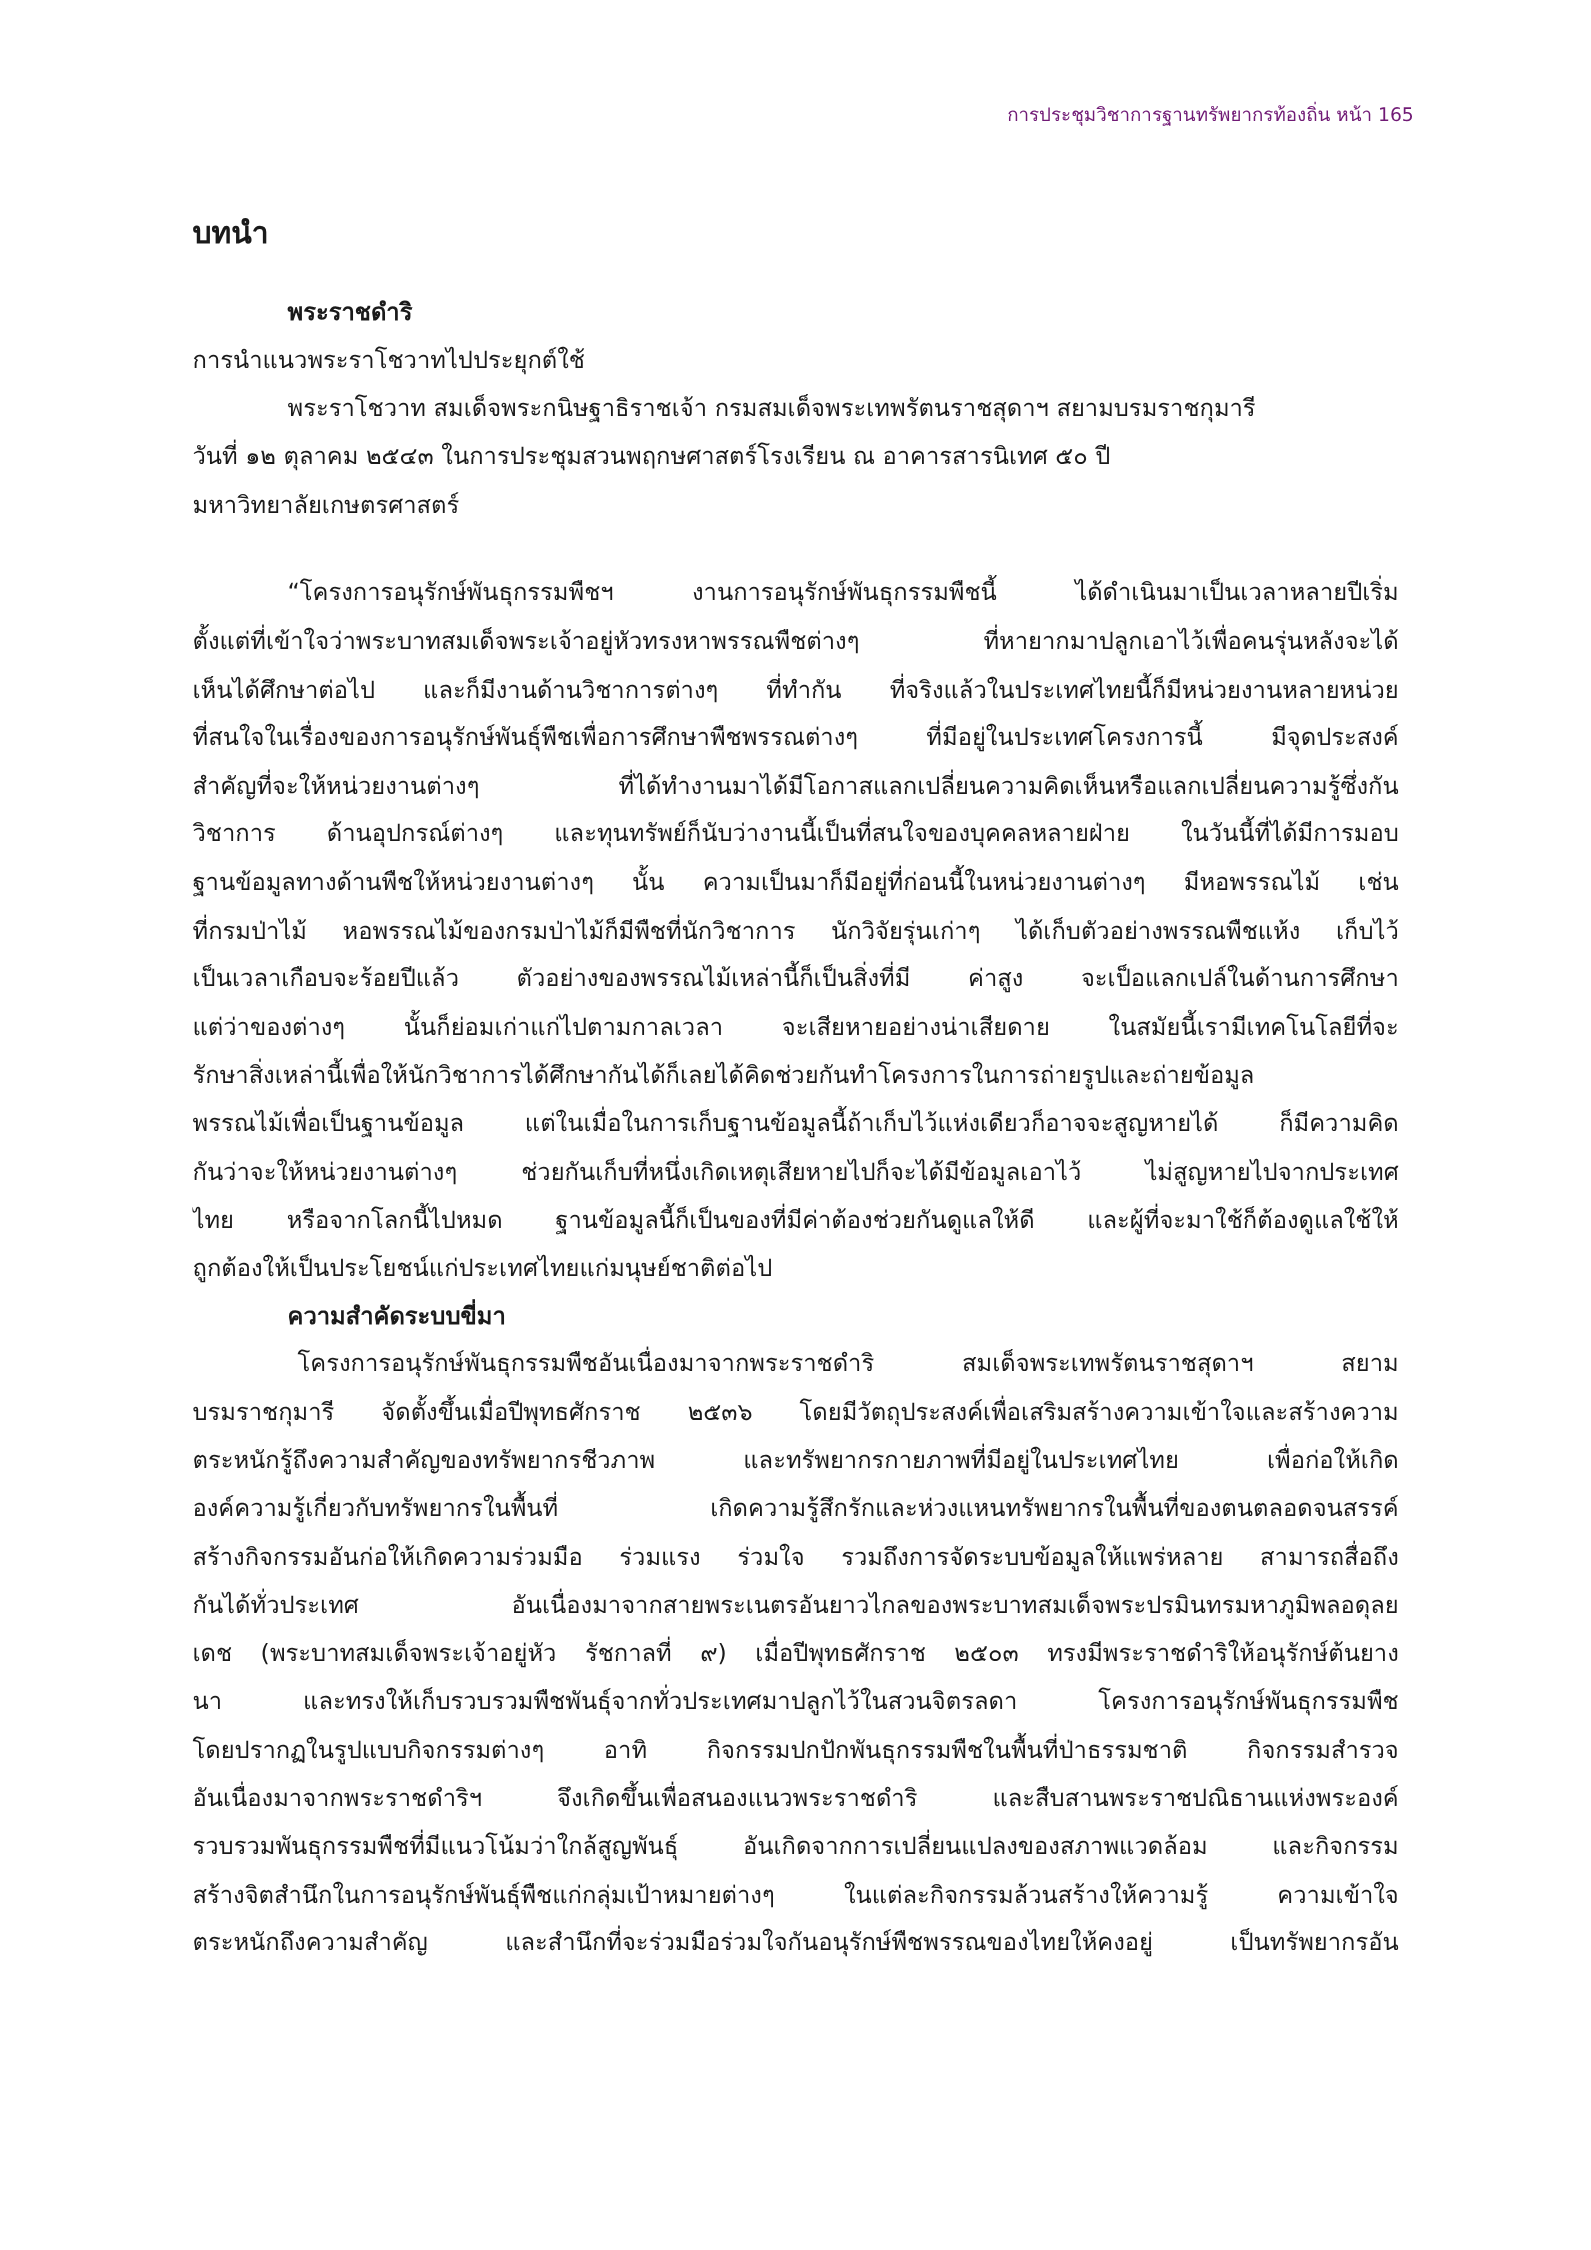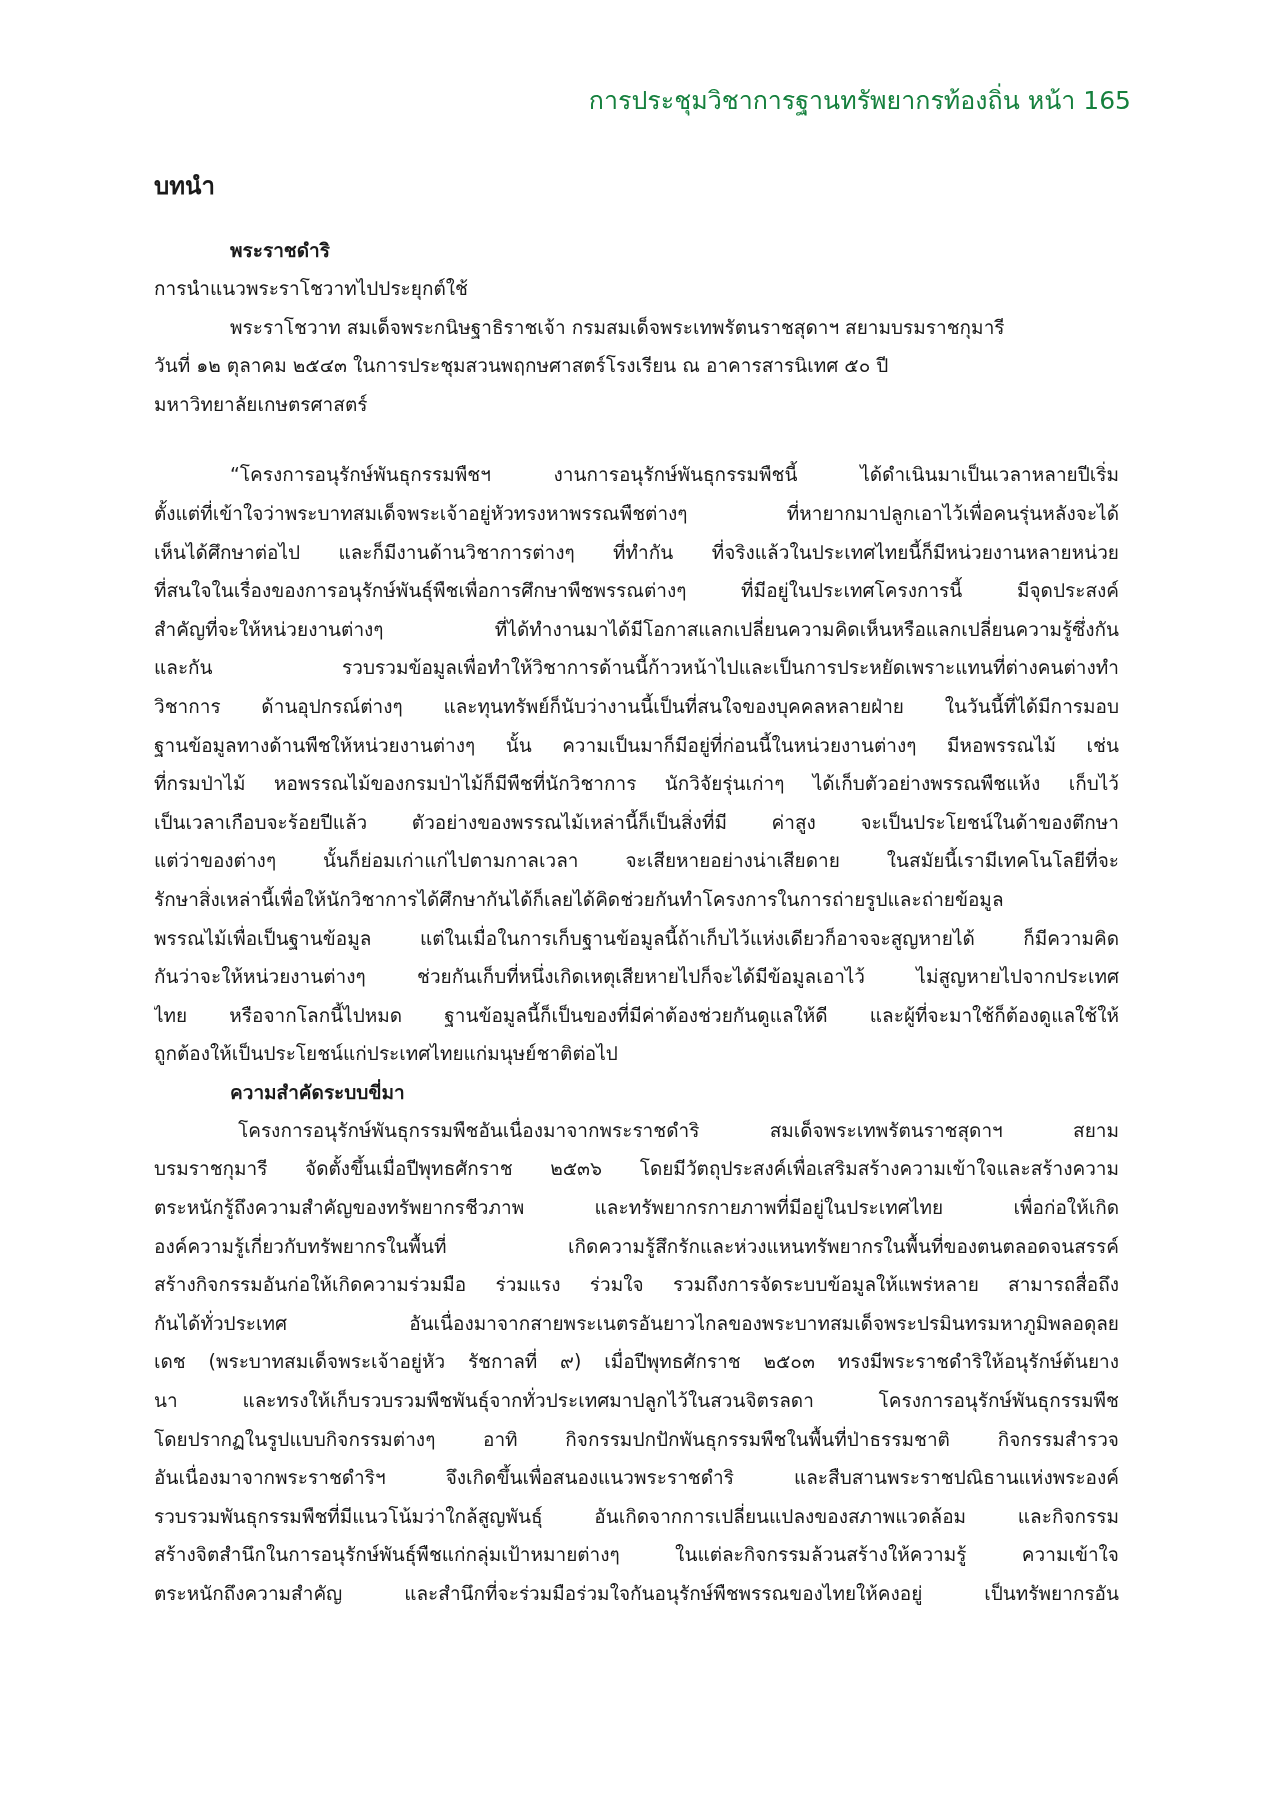--- a/index.html
+++ b/index.html
@@ -3,21 +3,21 @@
 <meta charset="utf-8">
 <style>
   html, body { margin: 0; padding: 0; background: #ffffff; }
   body {
     width: 1273px; height: 1800px; position: relative; overflow: hidden;
     font-family: "DejaVu Sans", "Liberation Sans", sans-serif;
     color: #1a1a1a;
   }
   .page-header {
     position: absolute; top: 80px; right: 142px;
-    font-size: 25px; color: #15803d;
+    font-size: 15px; color: #701a75;
     white-space: nowrap;
   }
   .content {
     position: absolute; left: 154px; top: 160px; width: 965px;
   }
   .h1 { font-size: 24px; font-weight: bold; margin: 6px 0 26px 0; }
   .h2 { font-size: 19px; font-weight: bold; margin: 0; height: 38px; line-height: 38px; }
   .indent { padding-left: 76px; }
   .line {
     font-size: 19px; height: 38.6px; line-height: 38.6px;
@@ -45,25 +45,24 @@
   </div>
 
   <div class="gap"></div>
 
   <div>
     <div class="line indent">“โครงการอนุรักษ์พันธุกรรมพืชฯ งานการอนุรักษ์พันธุกรรมพืชนี้ ได้ดำเนินมาเป็นเวลาหลายปีเริ่ม</div>
     <div class="line">ตั้งแต่ที่เข้าใจว่าพระบาทสมเด็จพระเจ้าอยู่หัวทรงหาพรรณพืชต่างๆ ที่หายากมาปลูกเอาไว้เพื่อคนรุ่นหลังจะได้</div>
     <div class="line">เห็นได้ศึกษาต่อไป และก็มีงานด้านวิชาการต่างๆ ที่ทำกัน ที่จริงแล้วในประเทศไทยนี้ก็มีหน่วยงานหลายหน่วย</div>
     <div class="line">ที่สนใจในเรื่องของการอนุรักษ์พันธุ์พืชเพื่อการศึกษาพืชพรรณต่างๆ ที่มีอยู่ในประเทศโครงการนี้ มีจุดประสงค์</div>
     <div class="line">สำคัญที่จะให้หน่วยงานต่างๆ ที่ได้ทำงานมาได้มีโอกาสแลกเปลี่ยนความคิดเห็นหรือแลกเปลี่ยนความรู้ซึ่งกัน</div>
-    <div class="line">และกัน รวบรวมข้อมูลเพื่อทำให้วิชาการด้านนี้ก้าวหน้าไปและเป็นการประหยัดเพราะแทนที่ต่างคนต่างทำ</div>
     <div class="line">วิชาการ ด้านอุปกรณ์ต่างๆ และทุนทรัพย์ก็นับว่างานนี้เป็นที่สนใจของบุคคลหลายฝ่าย ในวันนี้ที่ได้มีการมอบ</div>
     <div class="line">ฐานข้อมูลทางด้านพืชให้หน่วยงานต่างๆ นั้น ความเป็นมาก็มีอยู่ที่ก่อนนี้ในหน่วยงานต่างๆ มีหอพรรณไม้ เช่น</div>
     <div class="line">ที่กรมป่าไม้ หอพรรณไม้ของกรมป่าไม้ก็มีพืชที่นักวิชาการ นักวิจัยรุ่นเก่าๆ ได้เก็บตัวอย่างพรรณพืชแห้ง เก็บไว้</div>
-    <div class="line">เป็นเวลาเกือบจะร้อยปีแล้ว ตัวอย่างของพรรณไม้เหล่านี้ก็เป็นสิ่งที่มี ค่าสูง จะเป็นประโยชน์ในด้าของตึกษา</div>
+    <div class="line">เป็นเวลาเกือบจะร้อยปีแล้ว ตัวอย่างของพรรณไม้เหล่านี้ก็เป็นสิ่งที่มี ค่าสูง จะเป็อแลกเปล์ในด้านการศึกษา</div>
     <div class="line">แต่ว่าของต่างๆ นั้นก็ย่อมเก่าแก่ไปตามกาลเวลา จะเสียหายอย่างน่าเสียดาย ในสมัยนี้เรามีเทคโนโลยีที่จะ</div>
     <div class="line">รักษาสิ่งเหล่านี้เพื่อให้นักวิชาการได้ศึกษากันได้ก็เลยได้คิดช่วยกันทำโครงการในการถ่ายรูปและถ่ายข้อมูล</div>
     <div class="line">พรรณไม้เพื่อเป็นฐานข้อมูล แต่ในเมื่อในการเก็บฐานข้อมูลนี้ถ้าเก็บไว้แห่งเดียวก็อาจจะสูญหายได้ ก็มีความคิด</div>
     <div class="line">กันว่าจะให้หน่วยงานต่างๆ ช่วยกันเก็บที่หนึ่งเกิดเหตุเสียหายไปก็จะได้มีข้อมูลเอาไว้ ไม่สูญหายไปจากประเทศ</div>
     <div class="line">ไทย หรือจากโลกนี้ไปหมด ฐานข้อมูลนี้ก็เป็นของที่มีค่าต้องช่วยกันดูแลให้ดี และผู้ที่จะมาใช้ก็ต้องดูแลใช้ให้</div>
     <div class="line last">ถูกต้องให้เป็นประโยชน์แก่ประเทศไทยแก่มนุษย์ชาติต่อไป</div>
   </div>
 
   <div class="h2 indent">ความสำคัดระบบขี่มา</div>
 

